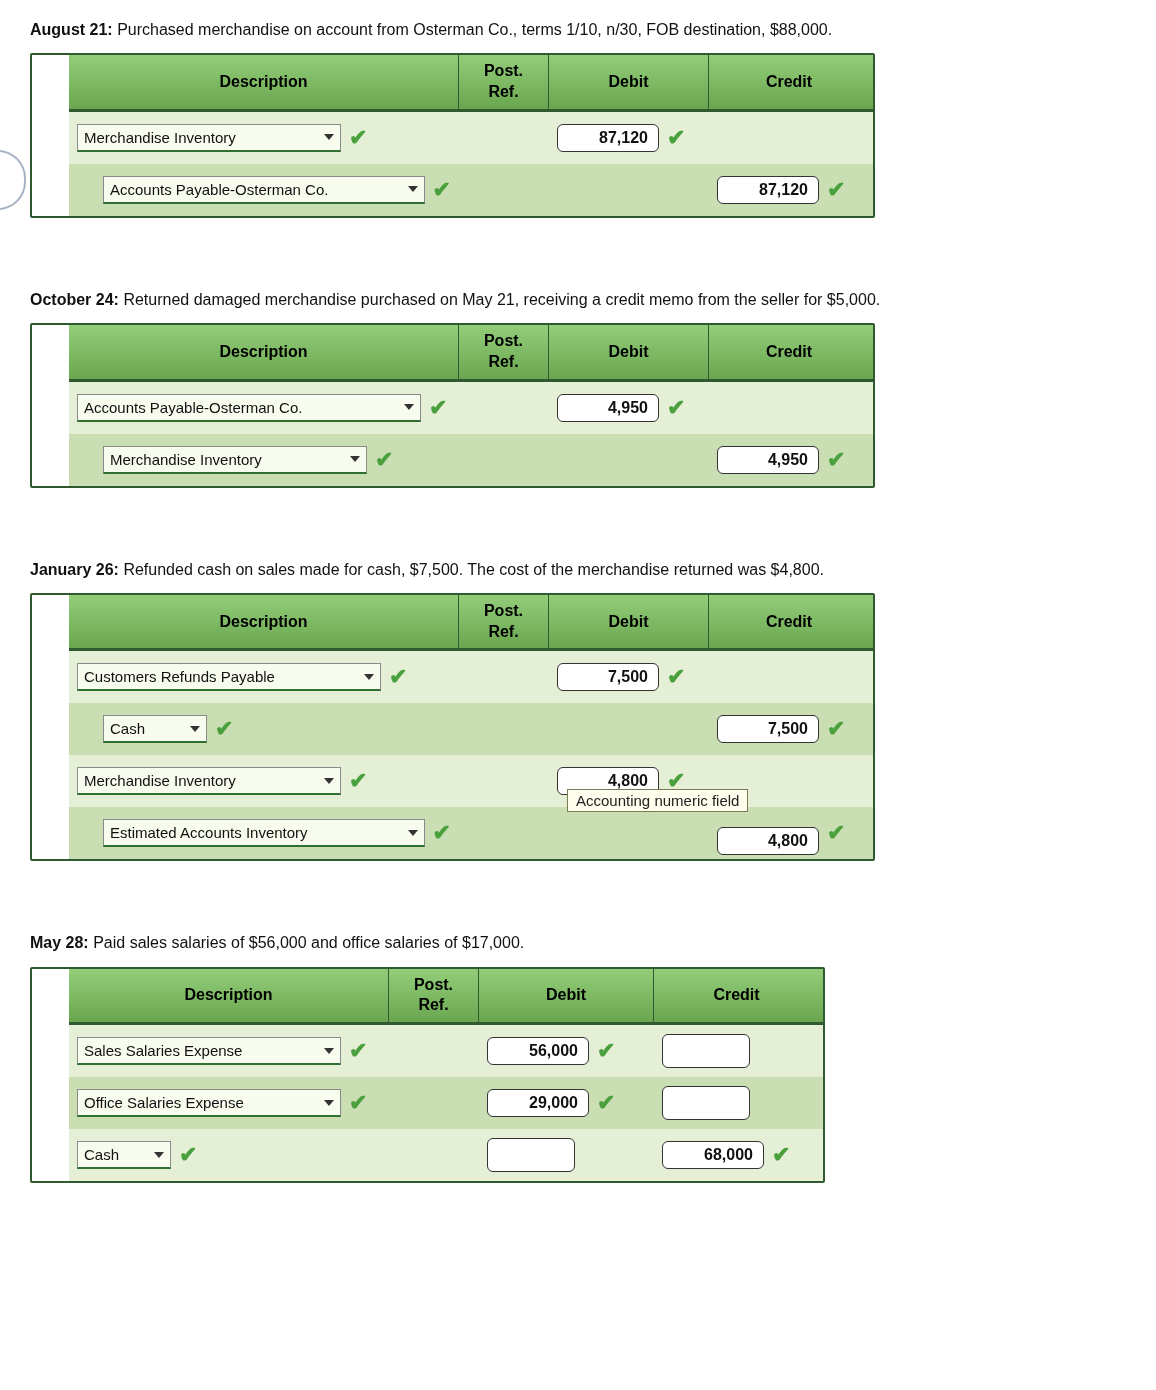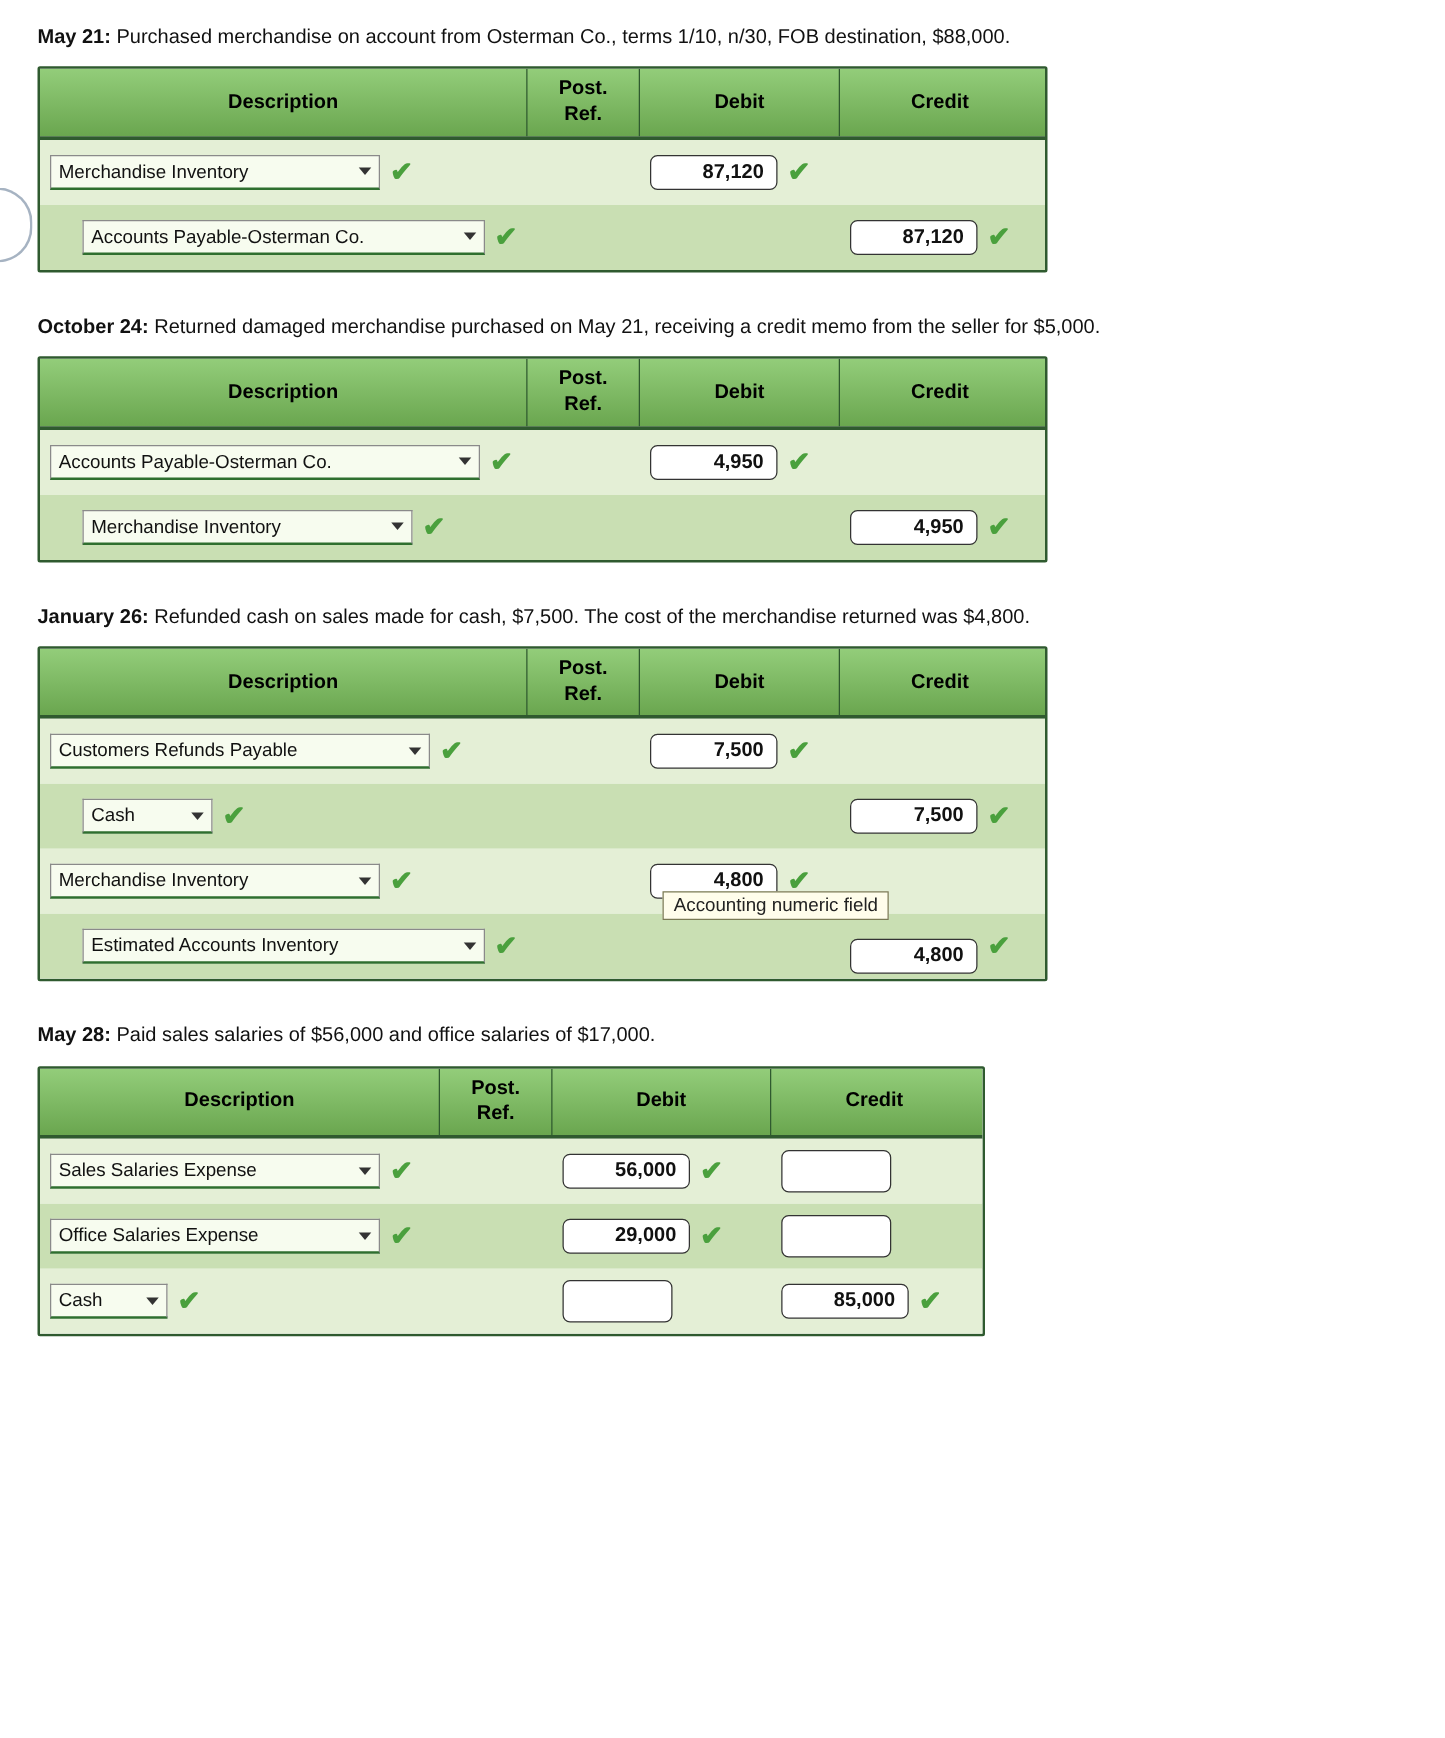--- a/index.html
+++ b/index.html
@@ -10,22 +10,23 @@
     width:1156px;
     padding:10px 30px 60px 30px;
     box-sizing:border-box;
   }
   .prompt{margin:8px 0 12px 0;line-height:1.45;}
   .prompt b{font-weight:700;}
   .journal{
     border:2px solid #2f5a2f;
     border-radius:2px;
     overflow:hidden;
-    margin-bottom:32px;
+    margin-bottom:70px;
     background:#fff;
+    padding-left:37px;
   }
   .jhead{
     display:flex;
     background:linear-gradient(#93cd7a,#6aa64f);
     color:#000;
     font-weight:700;
     border-bottom:3px solid #2f5a2f;
   }
   .cd{flex:0 0 auto;box-sizing:border-box;display:flex;align-items:center;justify-content:center;padding:6px 4px;}
   .c-desc{border-right:1px solid #2f5a2f;}
@@ -84,21 +85,21 @@
   }
   .rel{position:relative;}
   .srow .amount.blank{min-width:66px;height:24px;}
 </style>
 </head>
 <body class="rel">
 
 <div class="page-edge"></div>
 
 <div id="root">
-    <p class="prompt"><b>May 21:</b> <span>Purchased merchandise on account from Osterman Co., terms 1/10, n/30, FOB destination, $88,000.</span></p>
+    <p class="prompt"><b>August 21:</b> <span>Purchased merchandise on account from Osterman Co., terms 1/10, n/30, FOB destination, $88,000.</span></p>
     <div class="journal" style="width: 804px;">
       <div class="jhead">
         <div class="cd c-desc" style="width: 390px;">
           <span>Description</span>
         </div>
         <div class="cd c-post" style="width: 90px;">
           <span style="white-space: pre;">Post.
 Ref.</span>
         </div>
         <div class="cd c-deb" style="width: 160px;">
@@ -332,19 +333,19 @@
               <span>Cash</span>
               <span class="caret"></span>
             </div>
             <span class="check">✔</span>
           </div>
           <div class="jcell" style="width: 90px;"></div>
           <div class="jcell" style="width: 175px; justify-content: flex-start;">
             <div class="amount blank"></div>
           </div>
           <div class="jcell" style="width: 165px; justify-content: flex-start;">
-            <div class="amount">85,000</div>
+            <div class="amount">68,000</div>
             <span class="check">✔</span>
           </div>
         </div>
       </div>
     </div>
   </div>
 
 </body></html>

